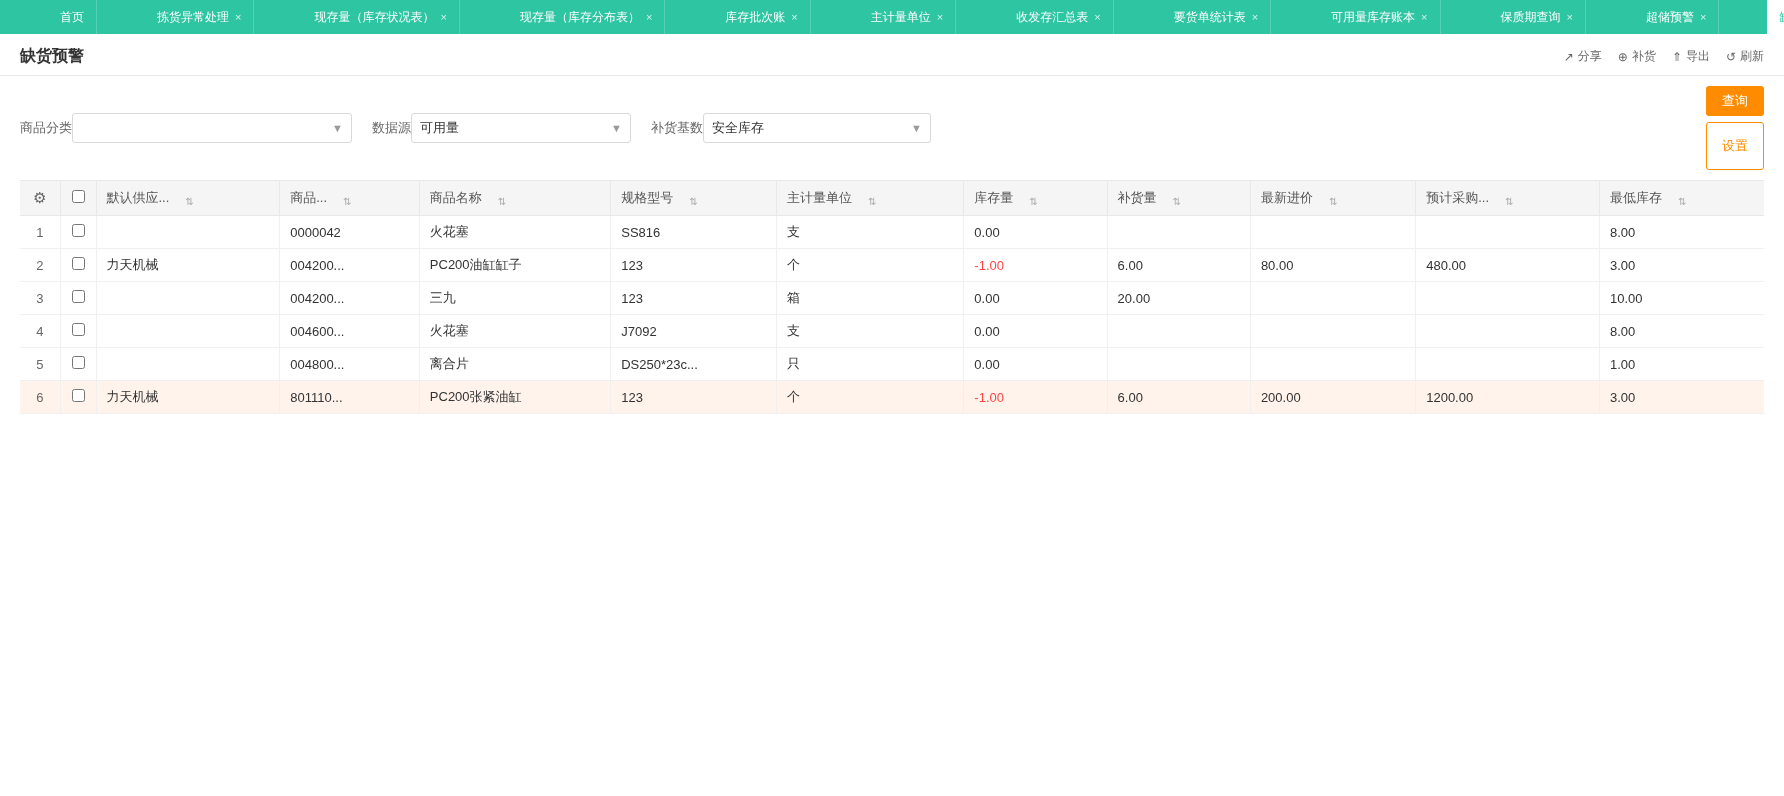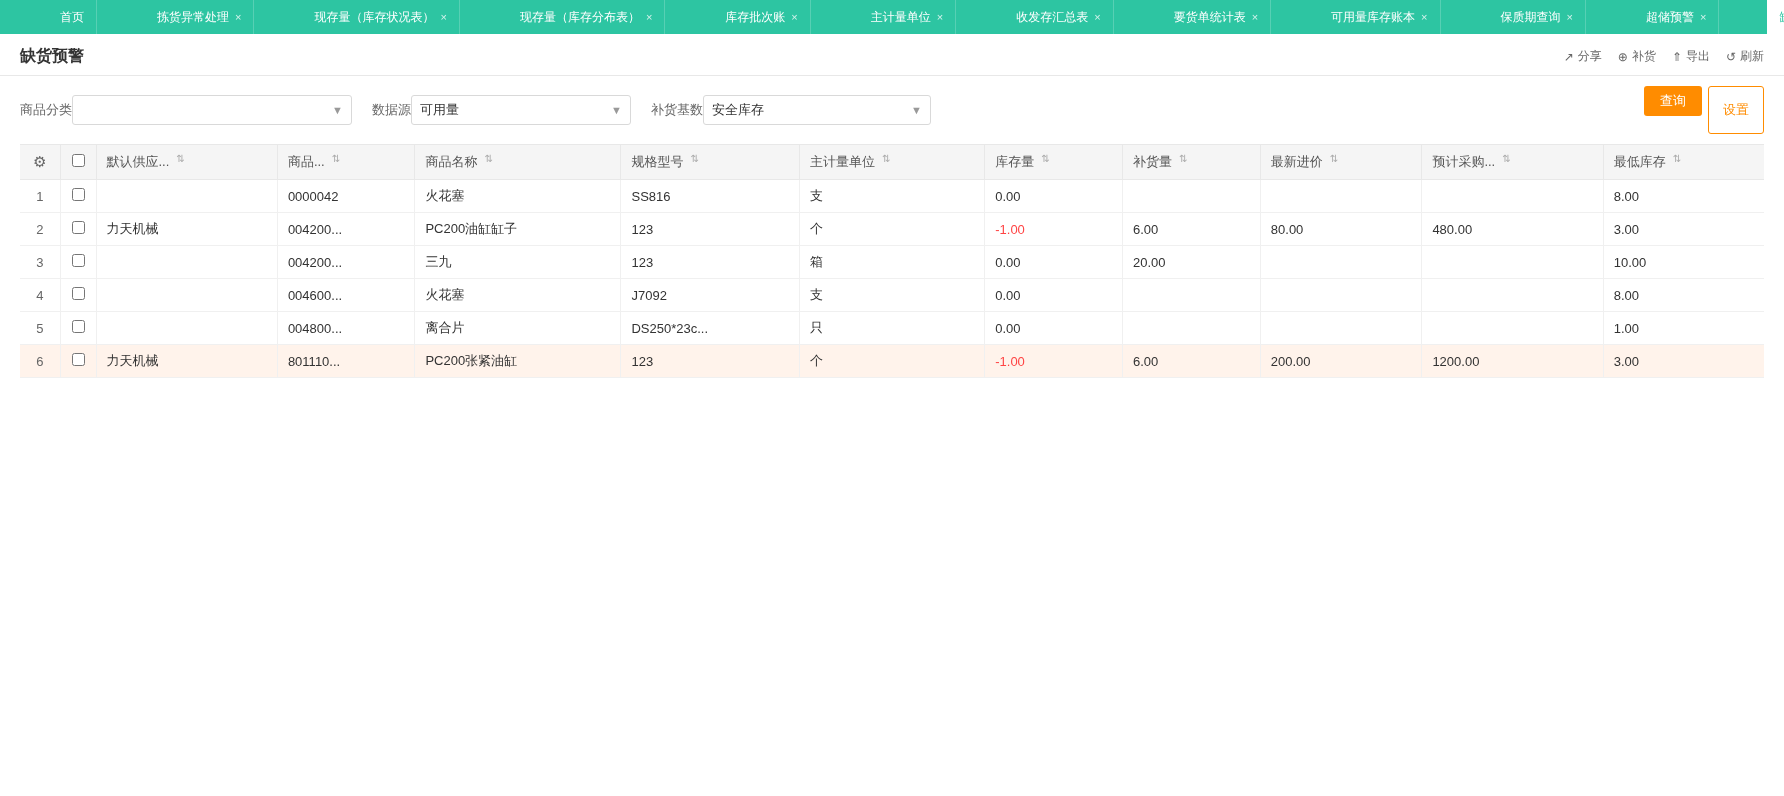--- a/index.html
+++ b/index.html
@@ -140,21 +140,21 @@
 
     .filter-row {
       display: flex;
       align-items: center;
       padding: 10px 20px;
       gap: 20px;
       flex-wrap: wrap;
     }
     .filter-buttons {
       display: flex;
-      flex-direction: row;
+      flex-direction: column;
       gap: 6px;
       margin-left: auto;
     }
 
     
     .table-container {
       padding: 0 20px;
       overflow-x: auto;
     }
     table {
@@ -182,22 +182,22 @@
     }
     table tbody td {
       padding: 7px 10px;
       color: #333;
       white-space: nowrap;
       border-right: 1px solid #f0f0f0;
     }
     table tbody td:last-child { border-right: none; }
     .col-sort {
       display: inline-flex;
-      align-items: flex-start;
-      gap: 7px;
+      align-items: flex-end;
+      gap: 16px;
       cursor: pointer;
     }
     .sort-icon { color: #aaa; font-size: 10px; }
     .settings-gear {
       color: #666;
       cursor: pointer;
       font-size: 15px;
     }
     .row-number { color: #666; text-align: center; }
     .checkbox-cell { text-align: center; }

